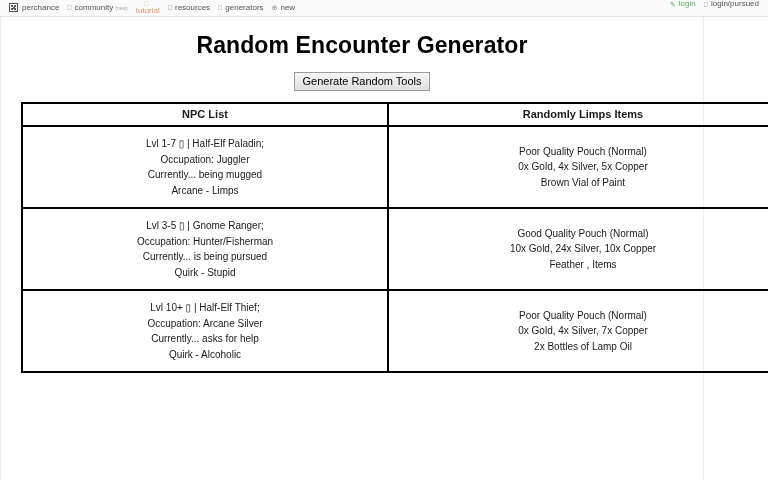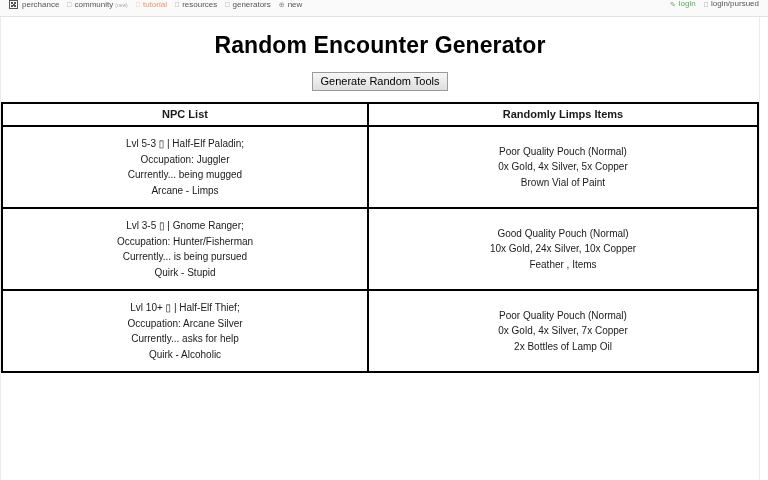--- a/index.html
+++ b/index.html
@@ -35,21 +35,21 @@
     padding: 0 4px;
     text-decoration: none;
     line-height: 1;
   }
   .nav-item .nav-ico {
     font-size: 7px;
     margin-right: 3px;
     color: #888888;
     display: inline-block;
   }
-  .nav-item.accent { color: #e8956b; }
+  .nav-item.accent { color: #e8956b; flex-direction: column; }
   .nav-item.accent .nav-ico { color: #f0b694; }
   .nav-item.green { color: #5cab5c; }
   .nav-item.green .nav-ico { color: #5cab5c; }
 
   .badge-new {
     font-size: 5px;
     color: #aaaaaa;
     margin-left: 2px;
     position: relative;
     top: 1px;
@@ -73,26 +73,27 @@
   }
   .logo-box i.p1 { left: 1.2px; top: 1.2px; }
   .logo-box i.p2 { right: 1.2px; top: 1.2px; }
   .logo-box i.p3 { left: 3.2px; top: 3.2px; }
   .logo-box i.p4 { left: 1.2px; bottom: 1.2px; }
   .logo-box i.p5 { right: 1.2px; bottom: 1.2px; }
 
   
   #page {
     position: relative;
-    width: 760px;
+    width: 704px;
     height: 463px;
     box-sizing: border-box;
     border-left: 1px solid #ececec;
     border-right: 1px solid #ececec;
     background: #ffffff;
+    padding-left: 20px;
   }
 
   #title {
     text-align: center;
     font-size: 23px;
     font-weight: bold;
     color: #000000;
     margin: 0;
     padding-top: 15px;
     letter-spacing: 0.1px;
@@ -210,21 +211,21 @@
     </colgroup>
     <thead>
       <tr>
         <th>NPC List</th>
         <th>Randomly Limps Items</th>
       </tr>
     </thead>
     <tbody id="table-body">
         <tr>
           <td>
-            <span class="cell-line">Lvl 5-3 ▯ | Half-Elf Paladin;</span>
+            <span class="cell-line">Lvl 1-7 ▯ | Half-Elf Paladin;</span>
             <span class="cell-line">Occupation: Juggler</span>
             <span class="cell-line">Currently... being mugged</span>
             <span class="cell-line">Arcane - Limps</span>
           </td>
           <td>
             <span class="cell-line">Poor Quality Pouch (Normal)</span>
             <span class="cell-line">0x Gold, 4x Silver, 5x Copper</span>
             <span class="cell-line">Brown Vial of Paint</span>
           </td>
         </tr>

